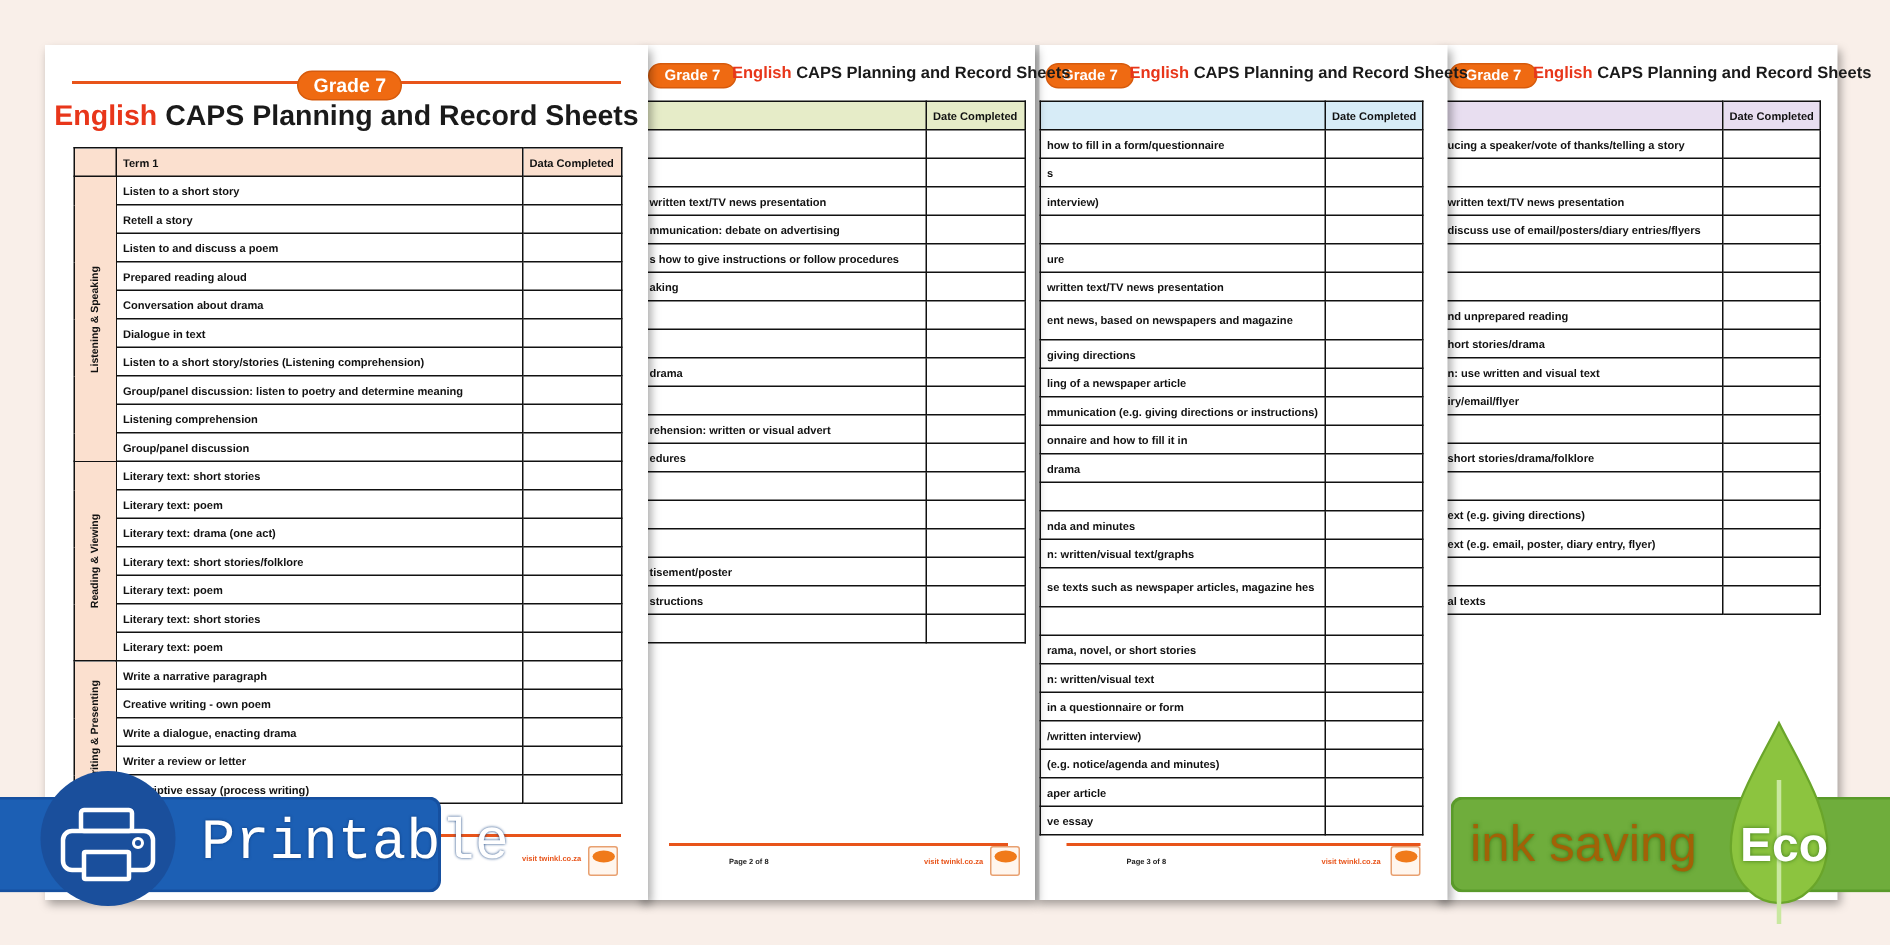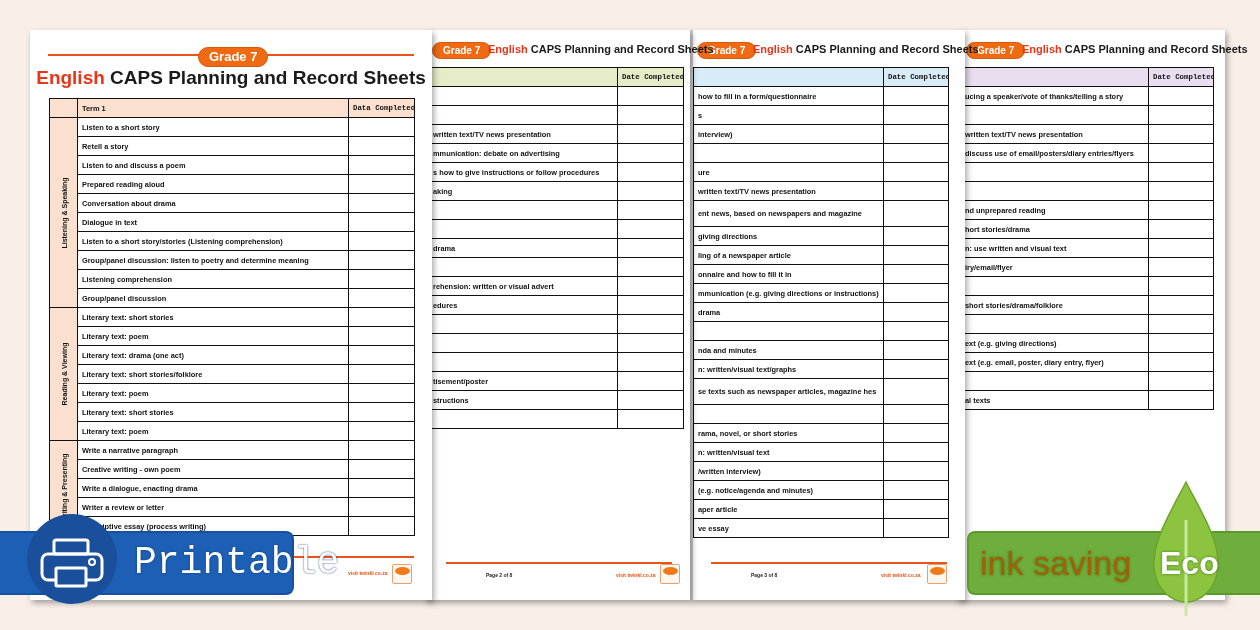--- a/index.html
+++ b/index.html
@@ -36,21 +36,21 @@
   .title-sm {
     position: absolute; font-size: 11px; font-weight: bold; color: #1a1a1a; white-space: nowrap;
   }
 
   table.rec { position: absolute; border-collapse: collapse; table-layout: fixed; }
   table.rec td, table.rec th {
     border: 1.5px solid #111; font-size: 7.4px; color: #111; text-align: left;
     padding: 0 4px; height: 19px; white-space: nowrap; overflow: hidden; font-weight: bold;
   }
   table.rec th { font-size: 7.4px; }
-  table.rec th.dc { text-align: center; font-family: Liberation Mono, monospace; }
+  table.rec th.dc { text-align: left; }
   .sect {
     background: #fbe0cf; width: 28px; position: relative; padding: 0 !important;
   }
   .sect span {
     position: absolute; left: 50%; top: 50%;
     transform: translate(-50%, -50%) rotate(-90deg);
     white-space: nowrap; font-size: 7px; font-weight: bold;
   }
   .tall td { height: 26px !important; white-space: normal !important; line-height: 9px; }
 
@@ -237,25 +237,25 @@
         </tr>
         <tr>
           <td>giving directions</td>
           <td></td>
         </tr>
         <tr>
           <td>ling of a newspaper article</td>
           <td></td>
         </tr>
         <tr>
+          <td>mmunication (e.g. giving directions or instructions)</td>
+          <td></td>
+        </tr>
+        <tr>
           <td>onnaire and how to fill it in</td>
-          <td></td>
-        </tr>
-        <tr>
-          <td>mmunication (e.g. giving directions or instructions)</td>
           <td></td>
         </tr>
         <tr>
           <td>drama</td>
           <td></td>
         </tr>
         <tr>
           <td></td>
           <td></td>
         </tr>
@@ -274,20 +274,24 @@
         <tr>
           <td></td>
           <td></td>
         </tr>
         <tr>
           <td>rama, novel, or short stories</td>
           <td></td>
         </tr>
         <tr>
           <td>n: written/visual text</td>
+          <td></td>
+        </tr>
+        <tr>
+          <td>in a questionnaire or form</td>
           <td></td>
         </tr>
         <tr>
           <td>/written interview)</td>
           <td></td>
         </tr>
         <tr>
           <td>(e.g. notice/agenda and minutes)</td>
           <td></td>
         </tr>

